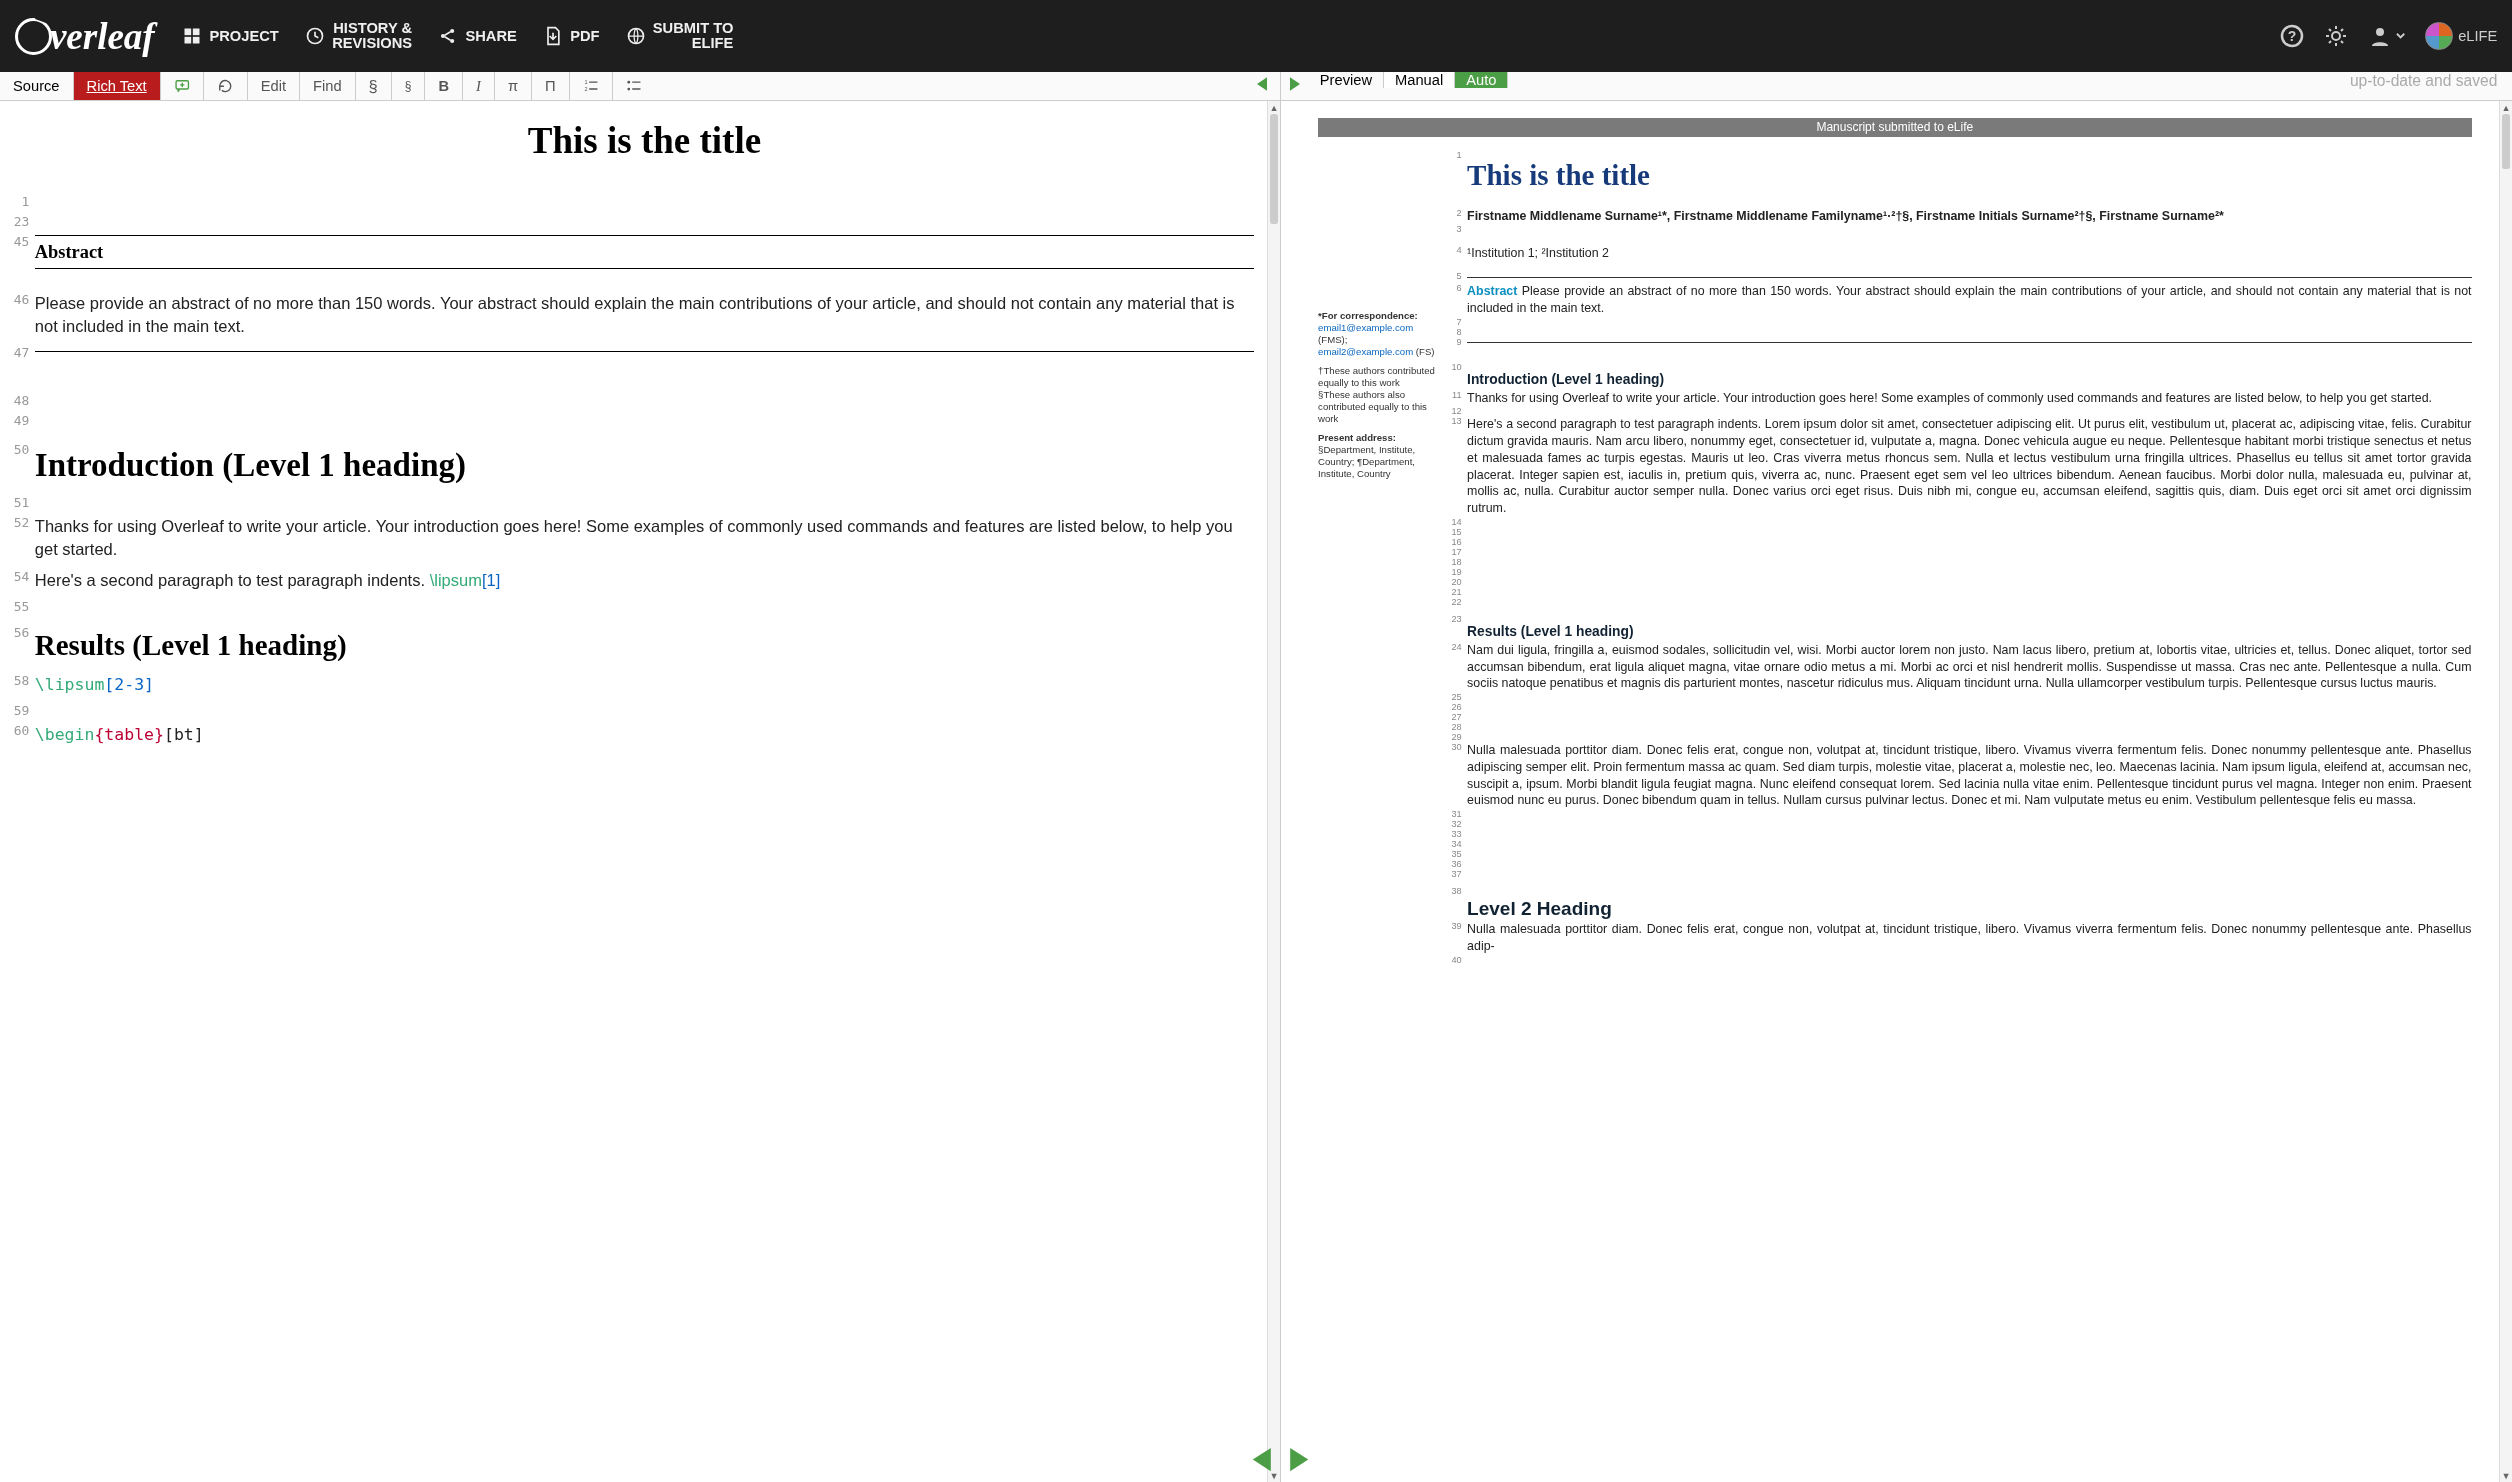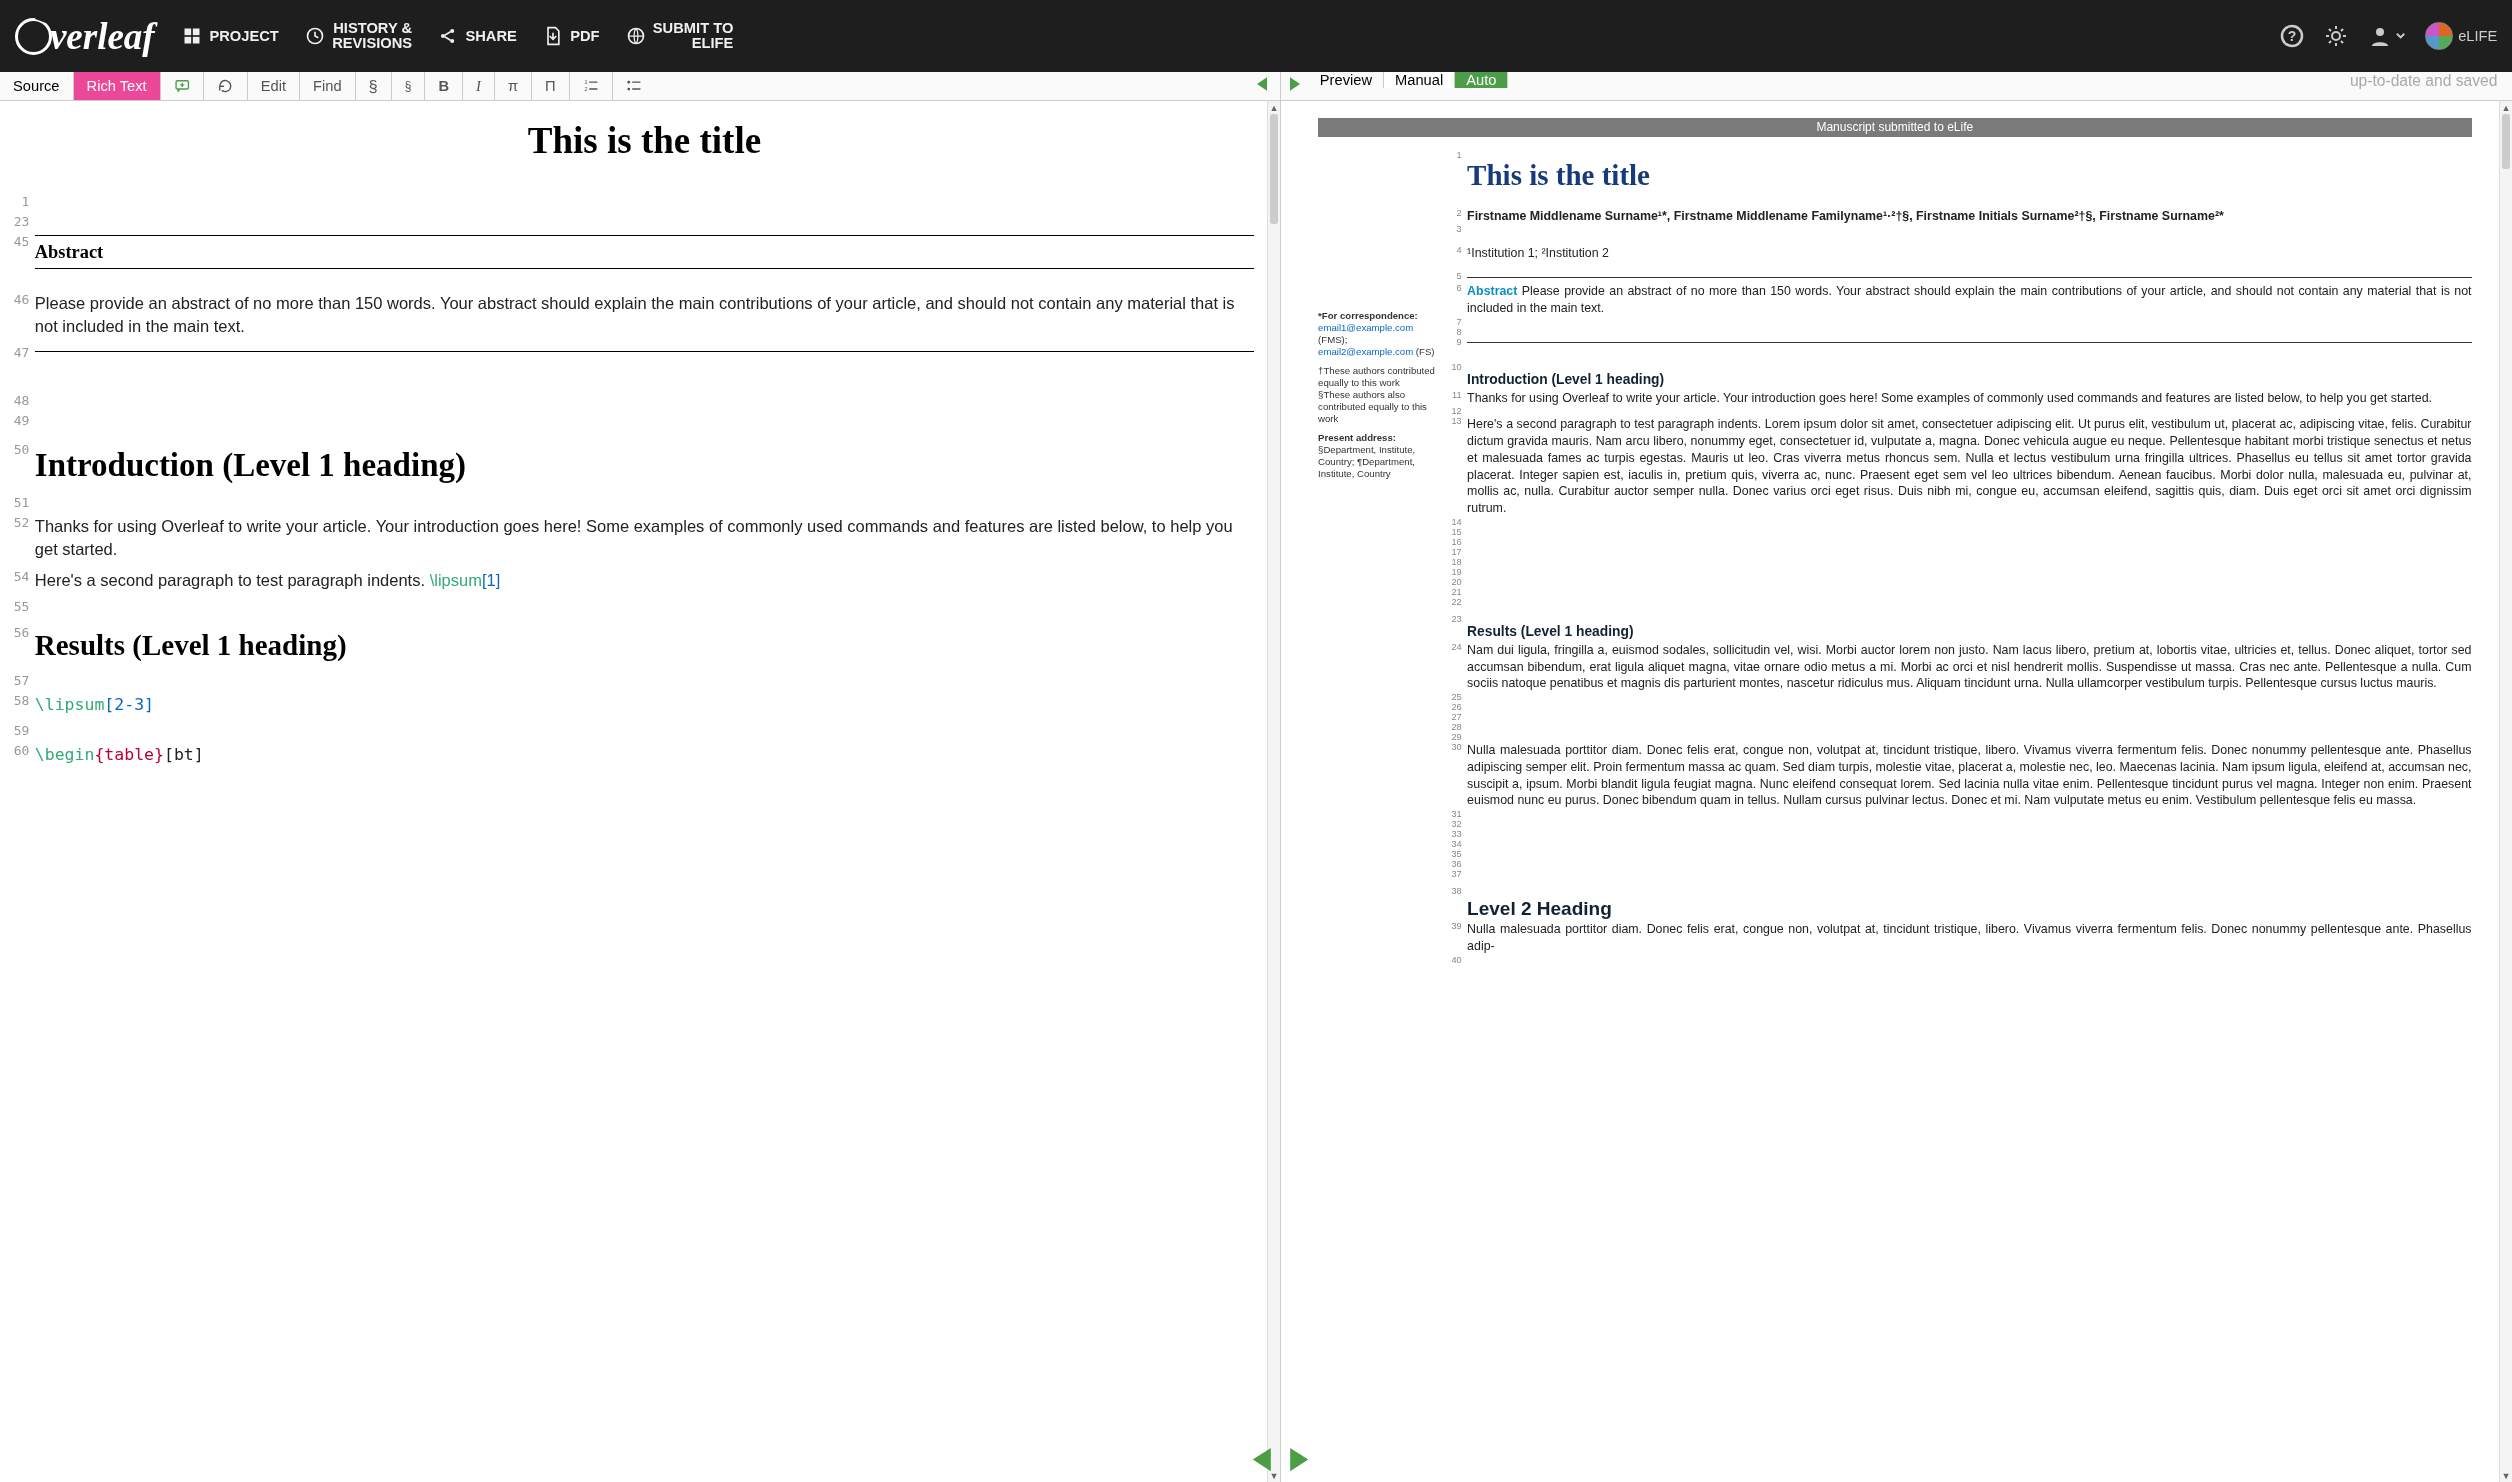--- a/index.html
+++ b/index.html
@@ -14,21 +14,21 @@
 .topnav-item { display:flex; align-items:center; gap:7.3px; font-weight:700; font-size:14.7px; color:#f0f0f0; cursor:pointer; }
 .topnav-item .twoline { line-height:1.05; }
 .top-right { margin-left:auto; display:flex; align-items:center; gap:20px; }
 .top-right .ic { width:24px; height:24px; fill:#ccc; cursor:pointer; }
 .elife-badge { display:flex; align-items:center; gap:5.5px; font-size:14.7px; color:#ccc; }
 .elife-circ { width:27.5px; height:27.5px; border-radius:50%; background: conic-gradient(#d62 0 25%, #5a5 25% 50%, #59c 50% 75%, #c5c 75% 100%); border:0.9px solid #888;}
 
 
 .toolbar { display:flex; align-items:stretch; height:29px; border-bottom:0.9px solid #ccc; background:#fafafa; }
 .tab { padding:0 13px; display:flex; align-items:center; font-size:14.7px; border-right:0.9px solid #ccc; cursor:pointer; }
-.tab.green { background:#ec4899; color:#fff; }
+.tab.green { background:#b91c1c; color:#fff;text-decoration:underline; }
 .tool-btn { padding:0 13px; display:flex; align-items:center; font-size:14.7px; border-right:0.9px solid #ccc; color:#555; cursor:pointer; }
 .tool-spacer { flex:1; }
 .sync-arrow-l { width:24px; height:24px; display:flex; align-items:center; margin-right:3.7px;}
 .sync-arrow-r { width:24px; height:24px; display:flex; align-items:center; margin-left:3.7px;}
 .preview-tab { padding:0 11px; display:flex; align-items:center; font-size:14.7px; border-right:0.9px solid #ccc; cursor:pointer;}
 .preview-tab.green { background:#4b9e45; color:#fff; }
 .status-text { margin-left:auto; padding:0 14.7px; color:#aaa; font-size:15.6px; display:flex; align-items:center;}
 
 
 .workspace { display:flex; height: calc(1482px * 0.52); } 
@@ -294,24 +294,20 @@
       <div class="gline" style="height:20px;">
           <div class="gnum">55</div>
           <div class="gcontent"></div>
         </div>
       <div class="gline">
           <div class="gnum" style="padding-top:9.2px;">56</div>
         <div class="gcontent">
             <div class="h1b">Results (Level 1 heading)</div>
           </div>
       </div>
-      <div class="gline" style="height:20px;">
-          <div class="gnum">57</div>
-          <div class="gcontent"></div>
-        </div>
       <div class="gline">
           <div class="gnum">58</div>
         <div class="gcontent">
             <p class="latex-mono"><span class="latex-cmd">\lipsum</span><span class="latex-arg">[2-3]</span></p>
           </div>
       </div>
       <div class="gline" style="height:20px;">
           <div class="gnum">59</div>
           <div class="gcontent"></div>
         </div>

